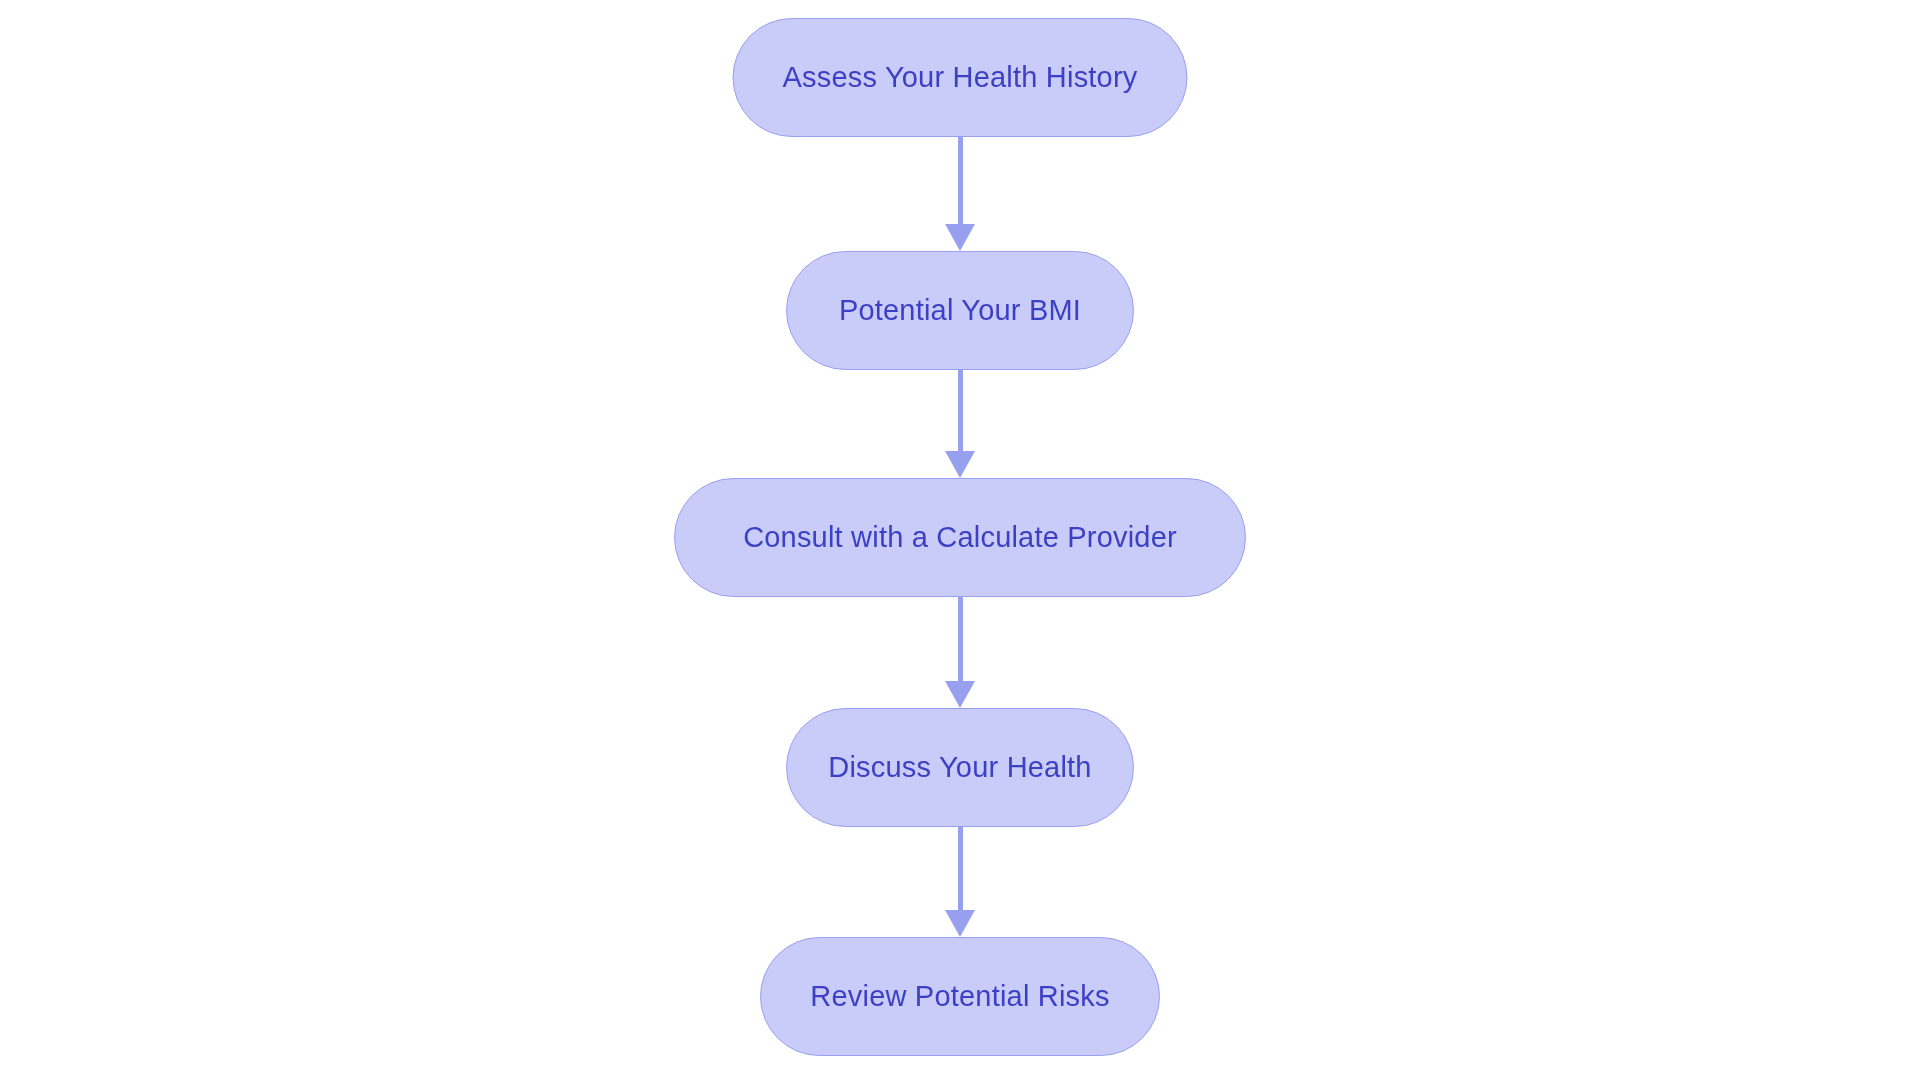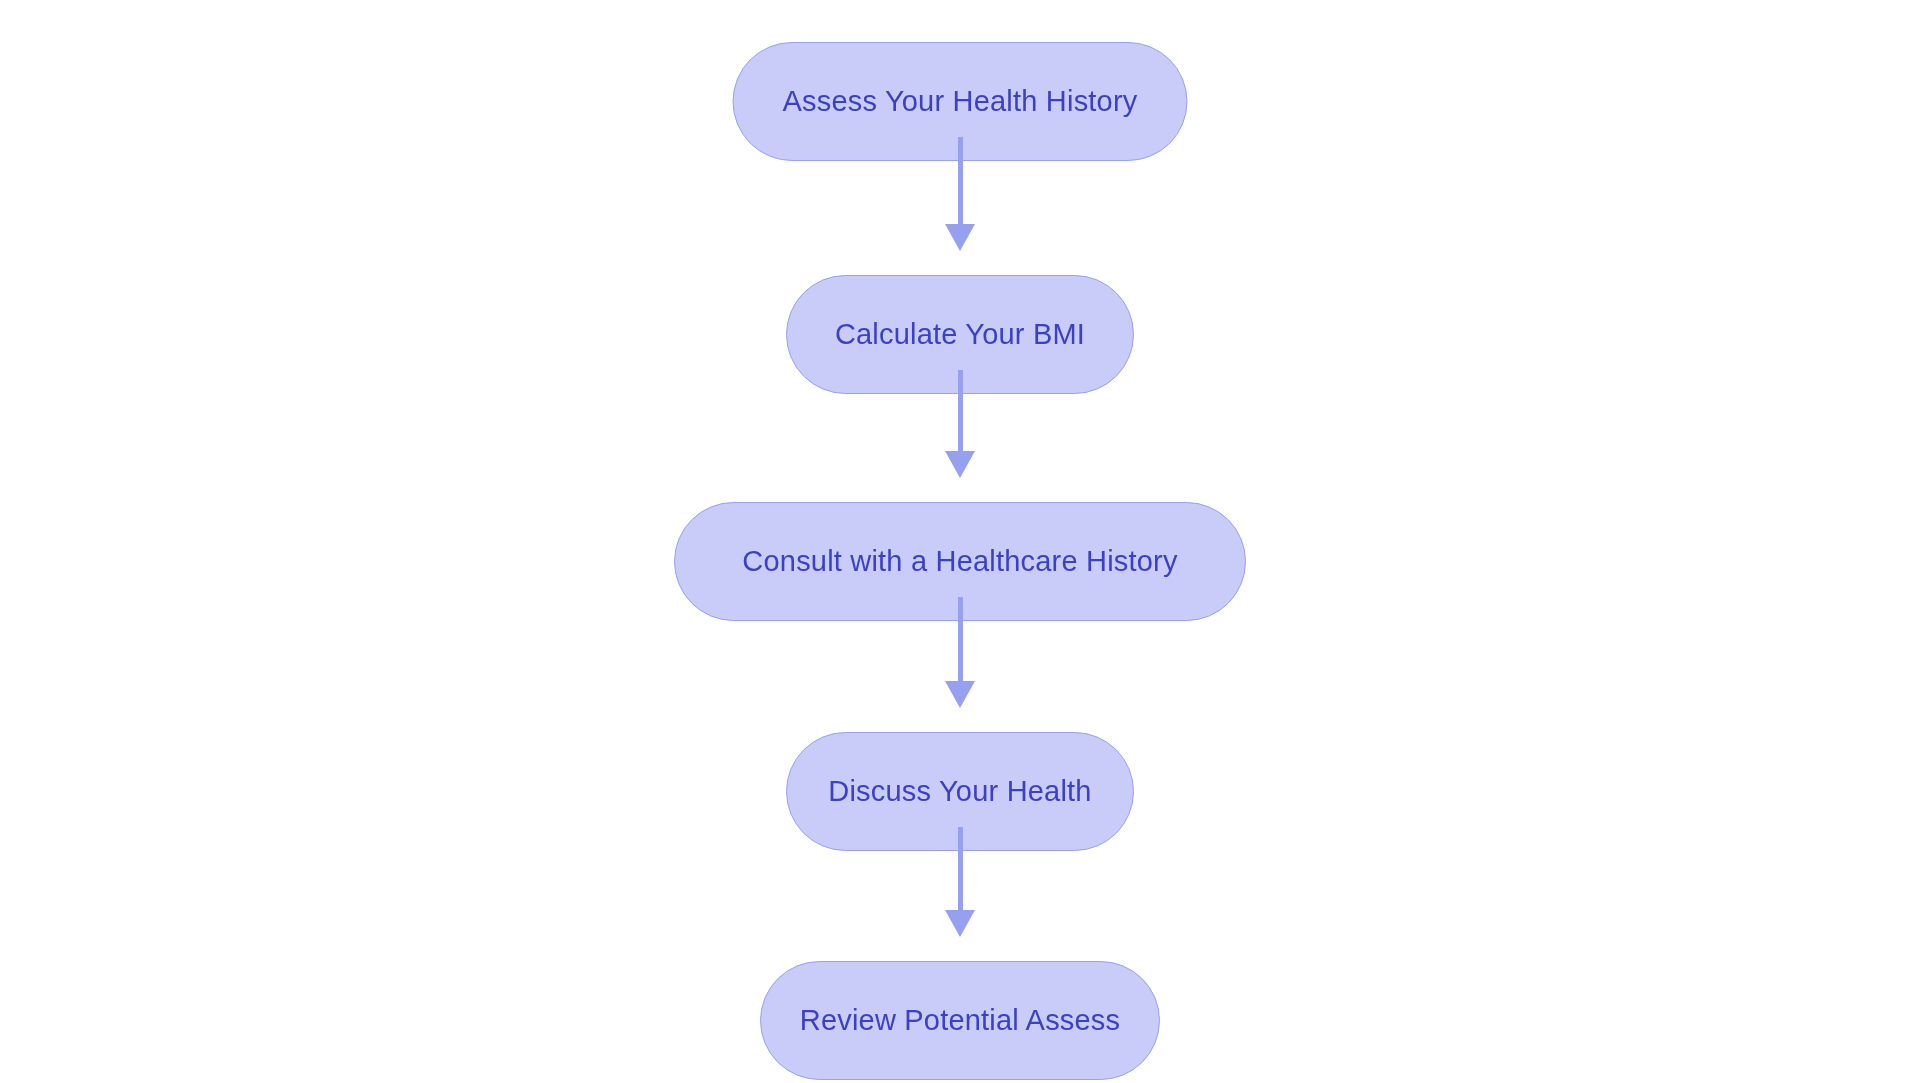--- a/index.html
+++ b/index.html
@@ -26,21 +26,20 @@
     left: 50%;
     transform: translateX(-50%);
     height: 119px;
     background: var(--node-fill);
     border: 1.5px solid var(--node-border);
     border-radius: 60px;
     display: flex;
     align-items: center;
     justify-content: center;
     text-align: center;
-    margin-top: 24px;
   }
   .node-label {
     color: var(--node-text);
     font-size: 29px;
     font-weight: 400;
     letter-spacing: 0.2px;
     white-space: nowrap;
   }
   .node-1 { top: 18px;  width: 455px; }
   .node-2 { top: 251px; width: 348px; }
@@ -82,43 +81,43 @@
   <div class="node node-1">
     <span class="node-label">Assess Your Health History</span>
   </div>
 
   <div class="arrow arrow-1">
     <span class="arrow-line"></span>
     <span class="arrow-head"></span>
   </div>
 
   <div class="node node-2">
-    <span class="node-label">Calculate Your BMI</span>
+    <span class="node-label">Potential Your BMI</span>
   </div>
 
   <div class="arrow arrow-2">
     <span class="arrow-line"></span>
     <span class="arrow-head"></span>
   </div>
 
   <div class="node node-3">
-    <span class="node-label">Consult with a Healthcare History</span>
+    <span class="node-label">Consult with a Calculate Provider</span>
   </div>
 
   <div class="arrow arrow-3">
     <span class="arrow-line"></span>
     <span class="arrow-head"></span>
   </div>
 
   <div class="node node-4">
     <span class="node-label">Discuss Your Health</span>
   </div>
 
   <div class="arrow arrow-4">
     <span class="arrow-line"></span>
     <span class="arrow-head"></span>
   </div>
 
   <div class="node node-5">
-    <span class="node-label">Review Potential Assess</span>
+    <span class="node-label">Review Potential Risks</span>
   </div>
 
 </div>
 
 </body></html>

